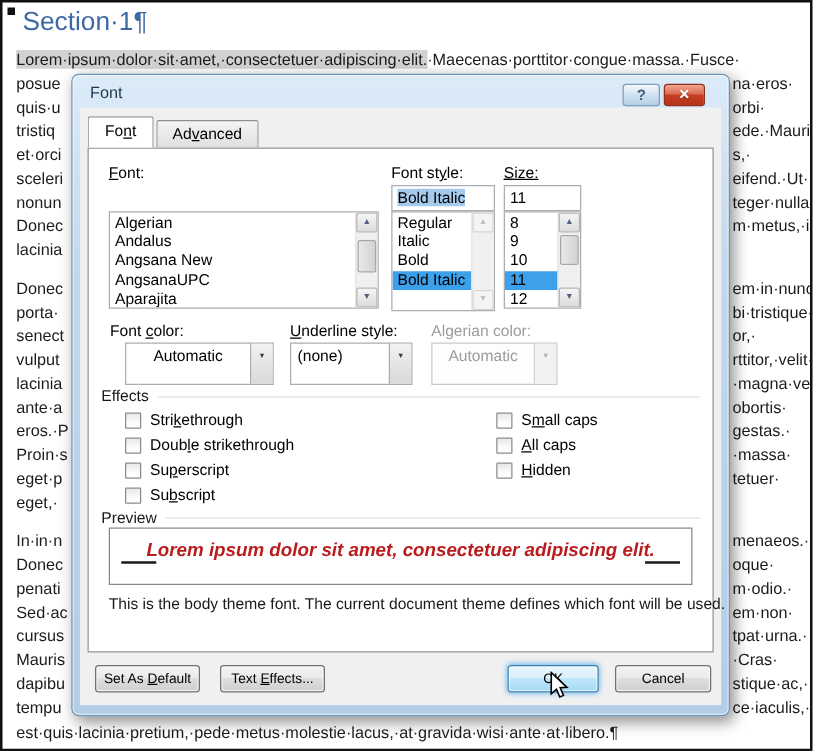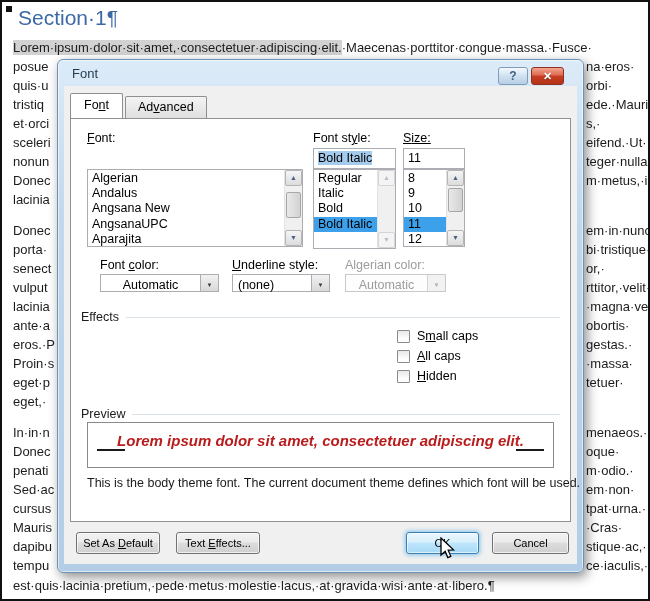--- a/index.html
+++ b/index.html
@@ -55,21 +55,21 @@
   .vscroll{position:absolute;right:0;top:0;bottom:0;width:17px;background:#f0f0f0;border-left:1px solid #e3e3e3;}
   .sb-btn{position:absolute;left:0;width:17px;height:16px;background:linear-gradient(#f5f5f5,#dcdcdc);
     border:1px solid #b5b5b5;box-sizing:border-box;text-align:center;font-size:7px;line-height:14px;color:#4d6185;border-radius:2px;}
   .sb-btn.up{top:0;} .sb-btn.down{bottom:0;}
   .vscroll.disabled .sb-btn{color:#b9bfc9;background:#f4f4f4;border-color:#d5d5d5;}
   .sb-thumb{position:absolute;left:1px;width:15px;background:linear-gradient(90deg,#e9e9e9,#d2d2d2);
     border:1px solid #a7a7a7;border-radius:2px;box-sizing:border-box;}
   .th-font{top:22px;height:26px;} .th-size{top:18px;height:24px;}
 
   
-  .combo{position:absolute;height:18px;background:#fff;border:1px solid #abadb3;box-sizing:border-box;font-size:12.5px;color:#000;}
+  .combo{position:absolute;height:34px;background:#fff;border:1px solid #abadb3;box-sizing:border-box;font-size:12.5px;color:#000;}
   .combo .val{position:absolute;left:0;right:18px;top:3px;text-align:center;white-space:nowrap;overflow:hidden;}
   .combo .val.left{text-align:left;padding-left:5px;}
   .combo-btn{position:absolute;right:0;top:0;bottom:0;width:17px;background:linear-gradient(#f2f2f2,#d8d8d8);
     border-left:1px solid #abadb3;text-align:center;}
   .combo-arrow{font-size:6px;line-height:20px;color:#3a3a3a;}
   .combo.dis{border-color:#c9c9c9;color:#9c9c9c;background:#fdfdfd;}
   .combo.dis .combo-btn{background:#f2f2f2;border-left-color:#d5d5d5;}
   .combo.dis .combo-arrow{color:#b0b0b0;}
 
   
@@ -235,40 +235,58 @@
               <div class="li sel">11</div>
               <div class="li">12</div>
             </div>
           <div class="vscroll">
             <div class="sb-btn up">▲</div>
             <div class="sb-thumb th-size"></div>
             <div class="sb-btn down">▼</div>
           </div>
         </div>
 
-        <span class="lbl" style="left:29px;top:139px;">Font <u>c</u>olor:</span>
+        <span class="lbl" style="left:17px;top:139px;">Font <u>c</u>olor:</span>
         <div class="combo" style="left:29px;top:155px;width:119px;">
           <span class="val">Automatic</span>
           <span class="combo-btn"><span class="combo-arrow">▼</span></span>
         </div>
 
         <span class="lbl" style="left:161px;top:139px;"><u>U</u>nderline style:</span>
         <div class="combo" style="left:161px;top:155px;width:98px;">
           <span class="val left">(none)</span>
           <span class="combo-btn"><span class="combo-arrow">▼</span></span>
         </div>
 
         <span class="lbl dis" style="left:274px;top:139px;">Algerian color:</span>
         <div class="combo dis" style="left:274px;top:155px;width:101px;">
           <span class="val">Automatic</span>
           <span class="combo-btn"><span class="combo-arrow">▼</span></span>
         </div>
 
         <div class="group-hd" style="left:10px;right:10px;top:191px;">
             <span>Effects</span>
+          </div>
+        <div class="chklist" style="left:29px;top:207px;">
+            <div class="chk-row">
+              <span class="chk"></span>
+              <span class="chk-lbl">Stri<u>k</u>ethrough</span>
+            </div>
+            <div class="chk-row">
+              <span class="chk"></span>
+              <span class="chk-lbl">Doub<u>l</u>e strikethrough</span>
+            </div>
+            <div class="chk-row">
+              <span class="chk"></span>
+              <span class="chk-lbl">Su<u>p</u>erscript</span>
+            </div>
+            <div class="chk-row">
+              <span class="chk"></span>
+              <span class="chk-lbl">Su<u>b</u>script</span>
+            </div>
           </div>
         <div class="chklist" style="left:326px;top:207px;">
             <div class="chk-row">
               <span class="chk"></span>
               <span class="chk-lbl">S<u>m</u>all caps</span>
             </div>
             <div class="chk-row">
               <span class="chk"></span>
               <span class="chk-lbl"><u>A</u>ll caps</span>
             </div>

